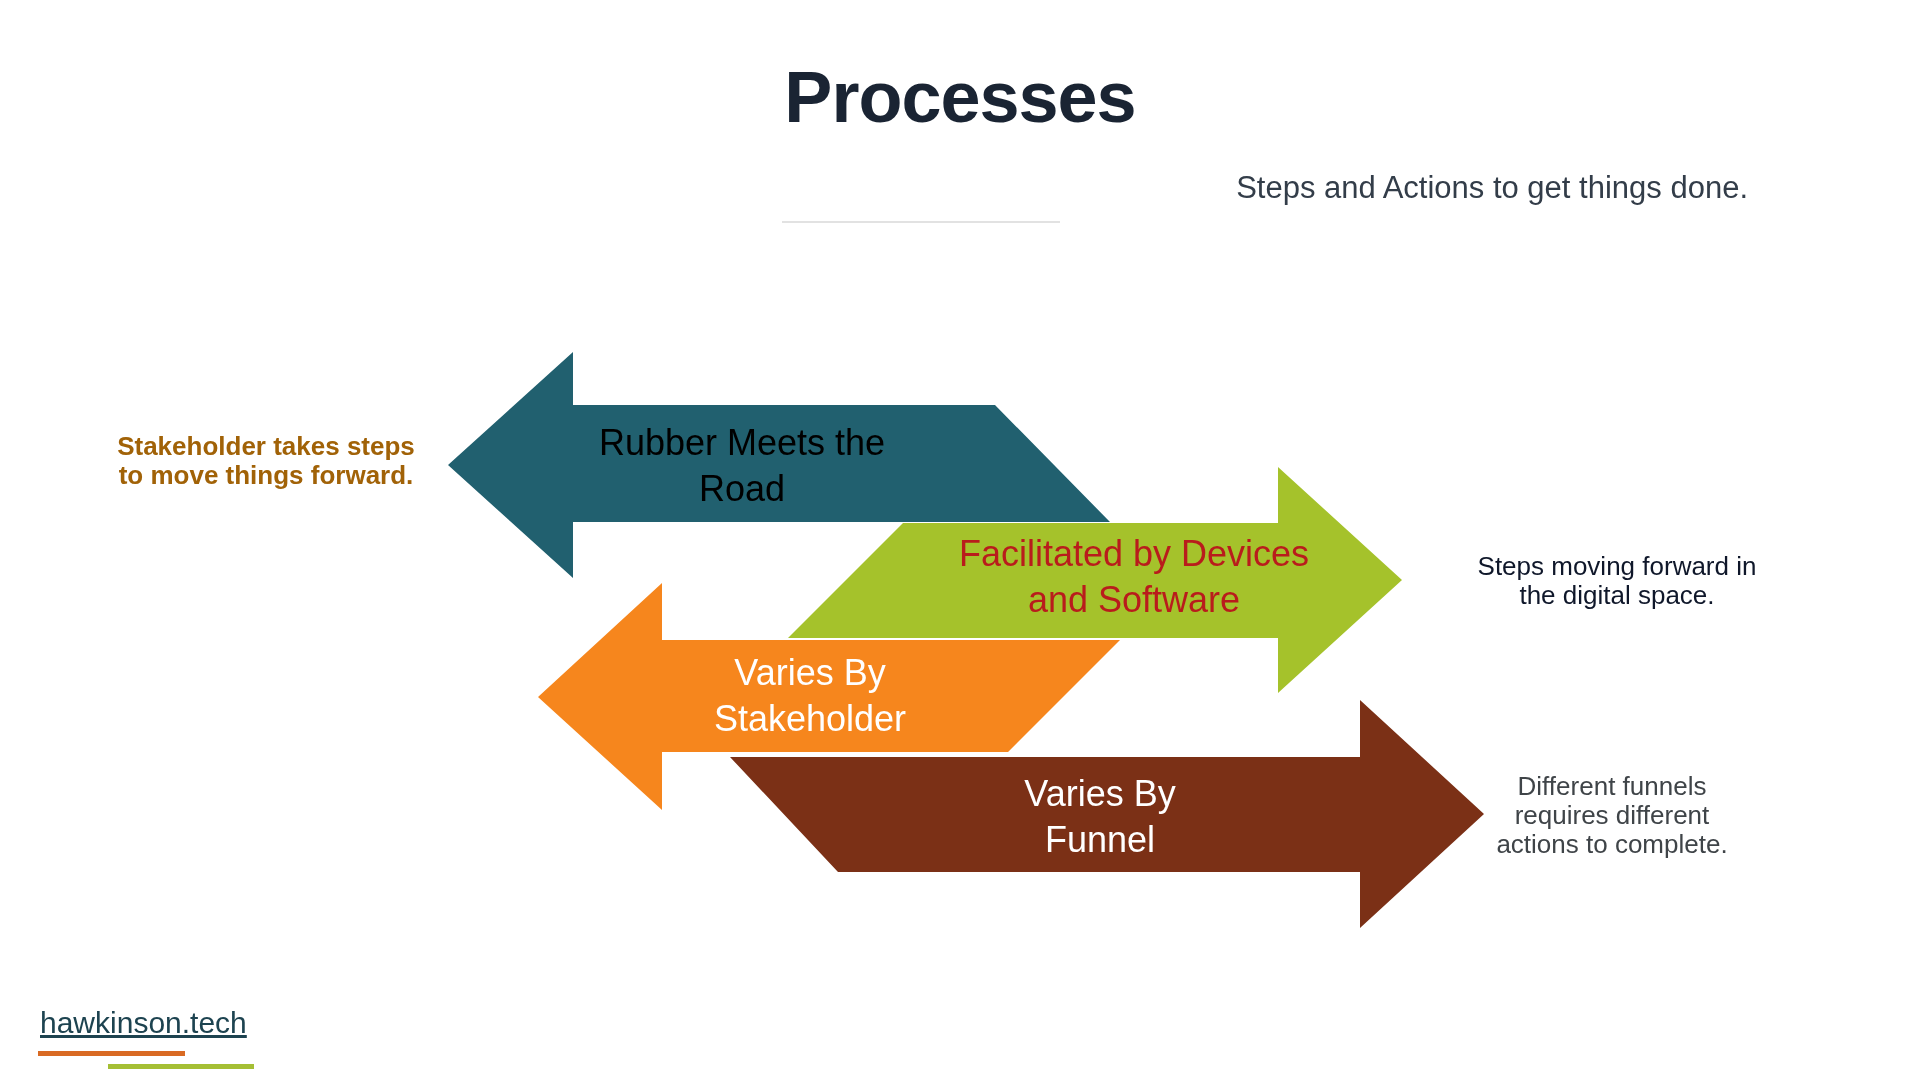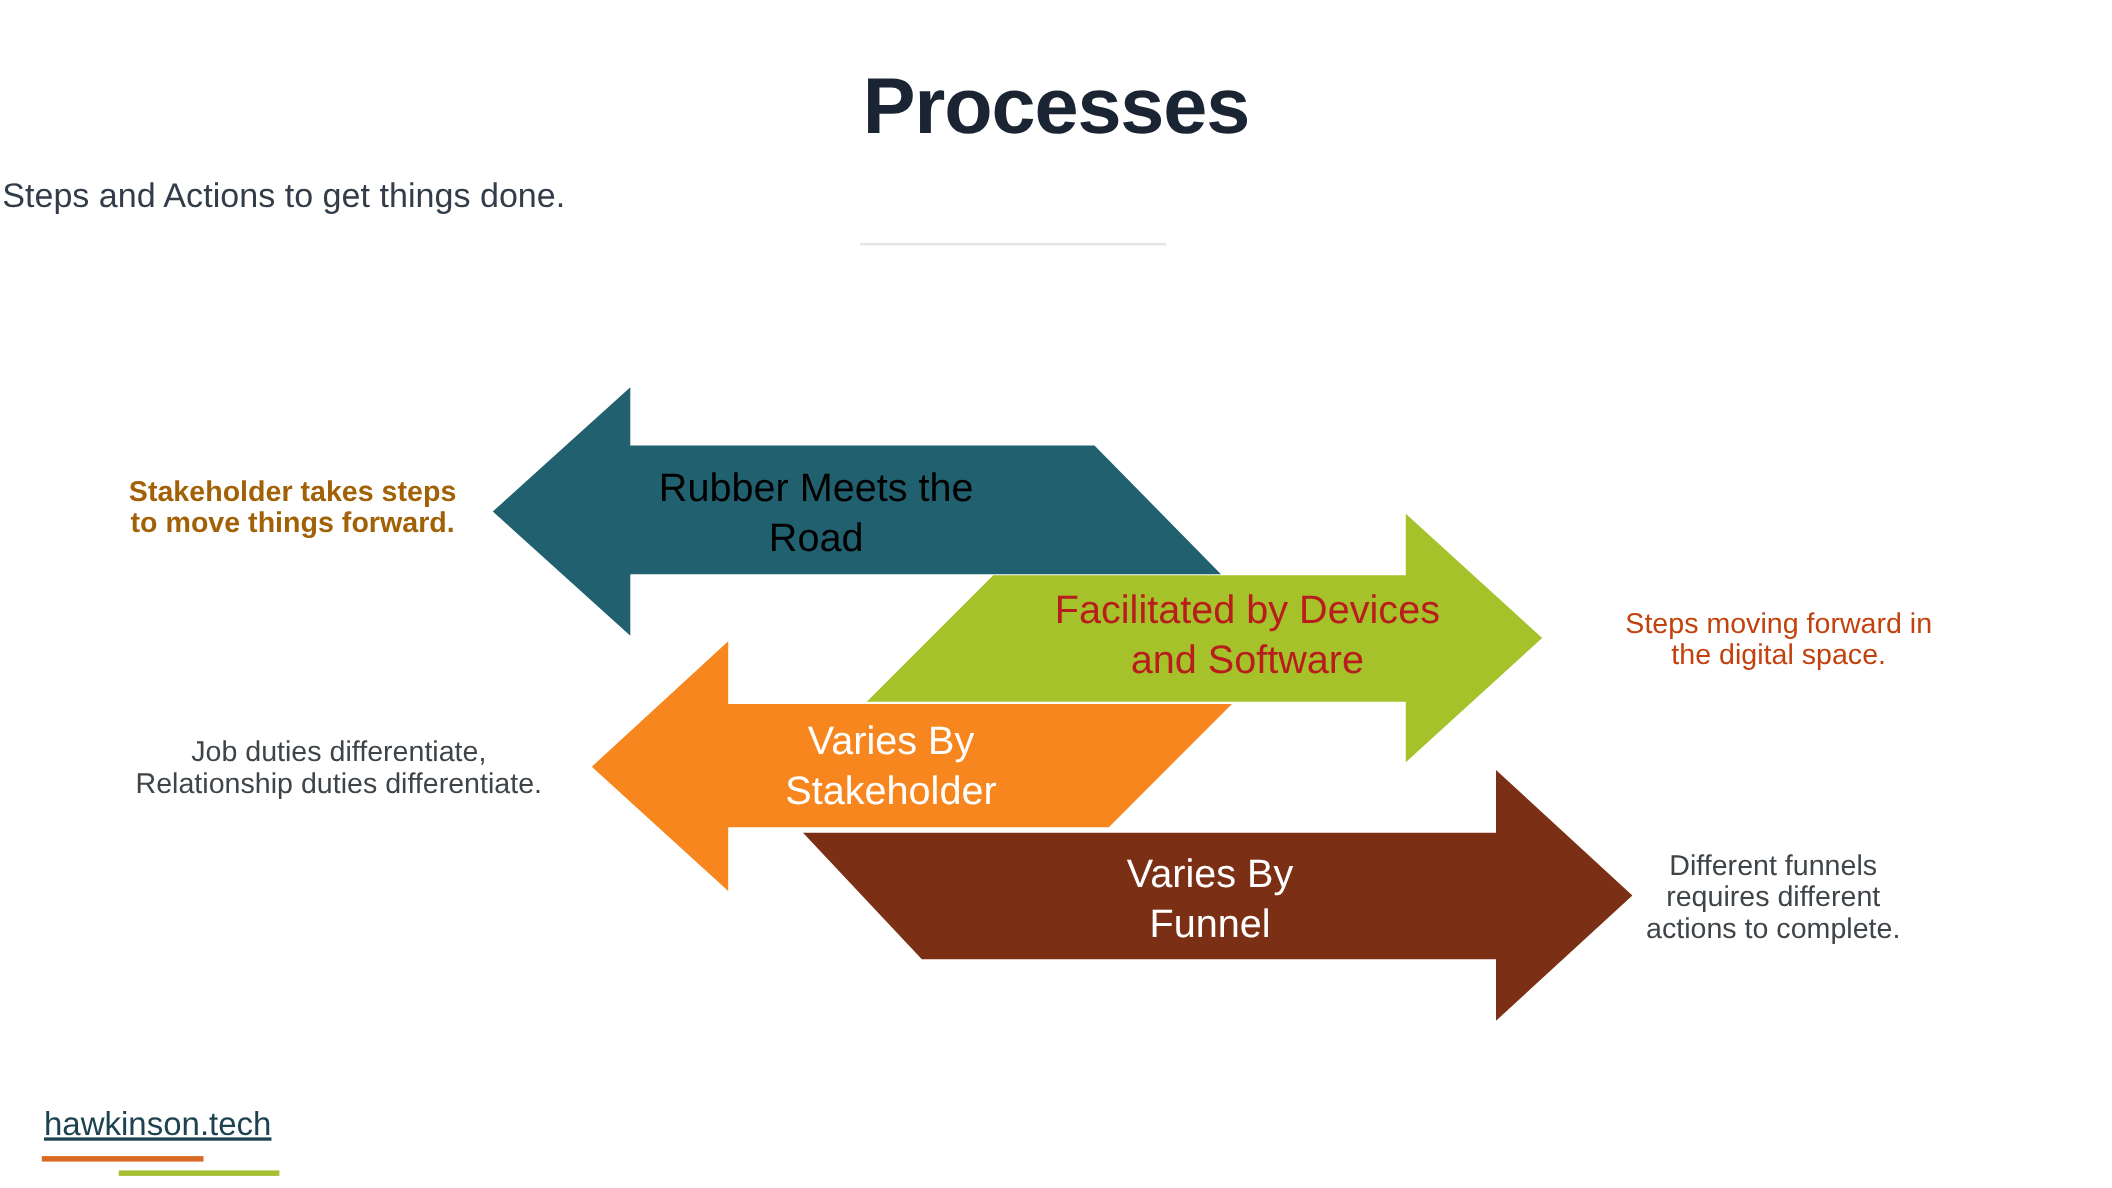--- a/index.html
+++ b/index.html
@@ -1,22 +1,22 @@
 <!DOCTYPE html>
 <html><head>
 <meta charset="utf-8">
 <style>
   html,body{margin:0;padding:0;background:#fff;}
   body{width:1920px;height:1080px;overflow:hidden;font-family:"Liberation Sans",sans-serif;}
   .slide{position:relative;width:1920px;height:1080px;background:#fff;}
 
   .page-title{position:absolute;top:44px;left:0;width:1920px;text-align:center;
     font-size:72px;line-height:106px;font-weight:600;letter-spacing:-1px;margin:0;}
-  .page-subtitle{position:absolute;top:156px;left:0;width:1736px;text-align:left;
-    font-size:31px;line-height:40px;font-weight:300;margin:2px;}
+  .page-subtitle{position:absolute;top:156px;left:0;width:1736px;text-align:right;
+    font-size:31px;line-height:40px;font-weight:300;margin:12px;}
   .title-divider{position:absolute;top:221px;left:782px;width:278px;height:2px;}
 
   .diagram-svg{position:absolute;top:0;left:0;}
 
   .arrow-label{position:absolute;width:500px;text-align:center;
     font-size:36px;line-height:46px;font-weight:500;color:#fff;white-space:pre-line;}
   .caption{position:absolute;width:440px;text-align:center;
     font-size:26px;line-height:29px;font-weight:300;white-space:pre-line;}
 
   .label-rubber{left:492px;top:420px;}
@@ -55,24 +55,22 @@
 Road</div>
   <div class="arrow-label label-devices" style="color: #b91c1c;">Facilitated by Devices
 and Software</div>
   <div class="arrow-label label-stakeholder" style="color: rgb(255, 255, 255);">Varies By
 Stakeholder</div>
   <div class="arrow-label label-funnel" style="color: rgb(255, 255, 255);">Varies By
 Funnel</div>
 
   <div class="caption caption-rubber" style="color: #a16207; font-weight: bold;">Stakeholder takes steps
 to move things forward.</div>
-  <div class="caption caption-devices" style="color: #c2410c;">Steps moving forward in
+  <div class="caption caption-devices" style="color: #0f172a;">Steps moving forward in
 the digital space.</div>
-  <div class="caption caption-stakeholder" style="color: rgb(63, 68, 72);">Job duties differentiate,
-Relationship duties differentiate.</div>
   <div class="caption caption-funnel" style="color: rgb(63, 68, 72);">Different funnels
 requires different
 actions to complete.</div>
 
   <div class="footer-logo-text" style="color: rgb(29, 67, 80); text-decoration: underline;">hawkinson.tech</div>
   <div class="logo-bar-orange" style="background-color: rgb(217, 106, 35);"></div>
   <div class="logo-bar-green" style="background-color: rgb(165, 191, 53);"></div>
 
 </div>
 

